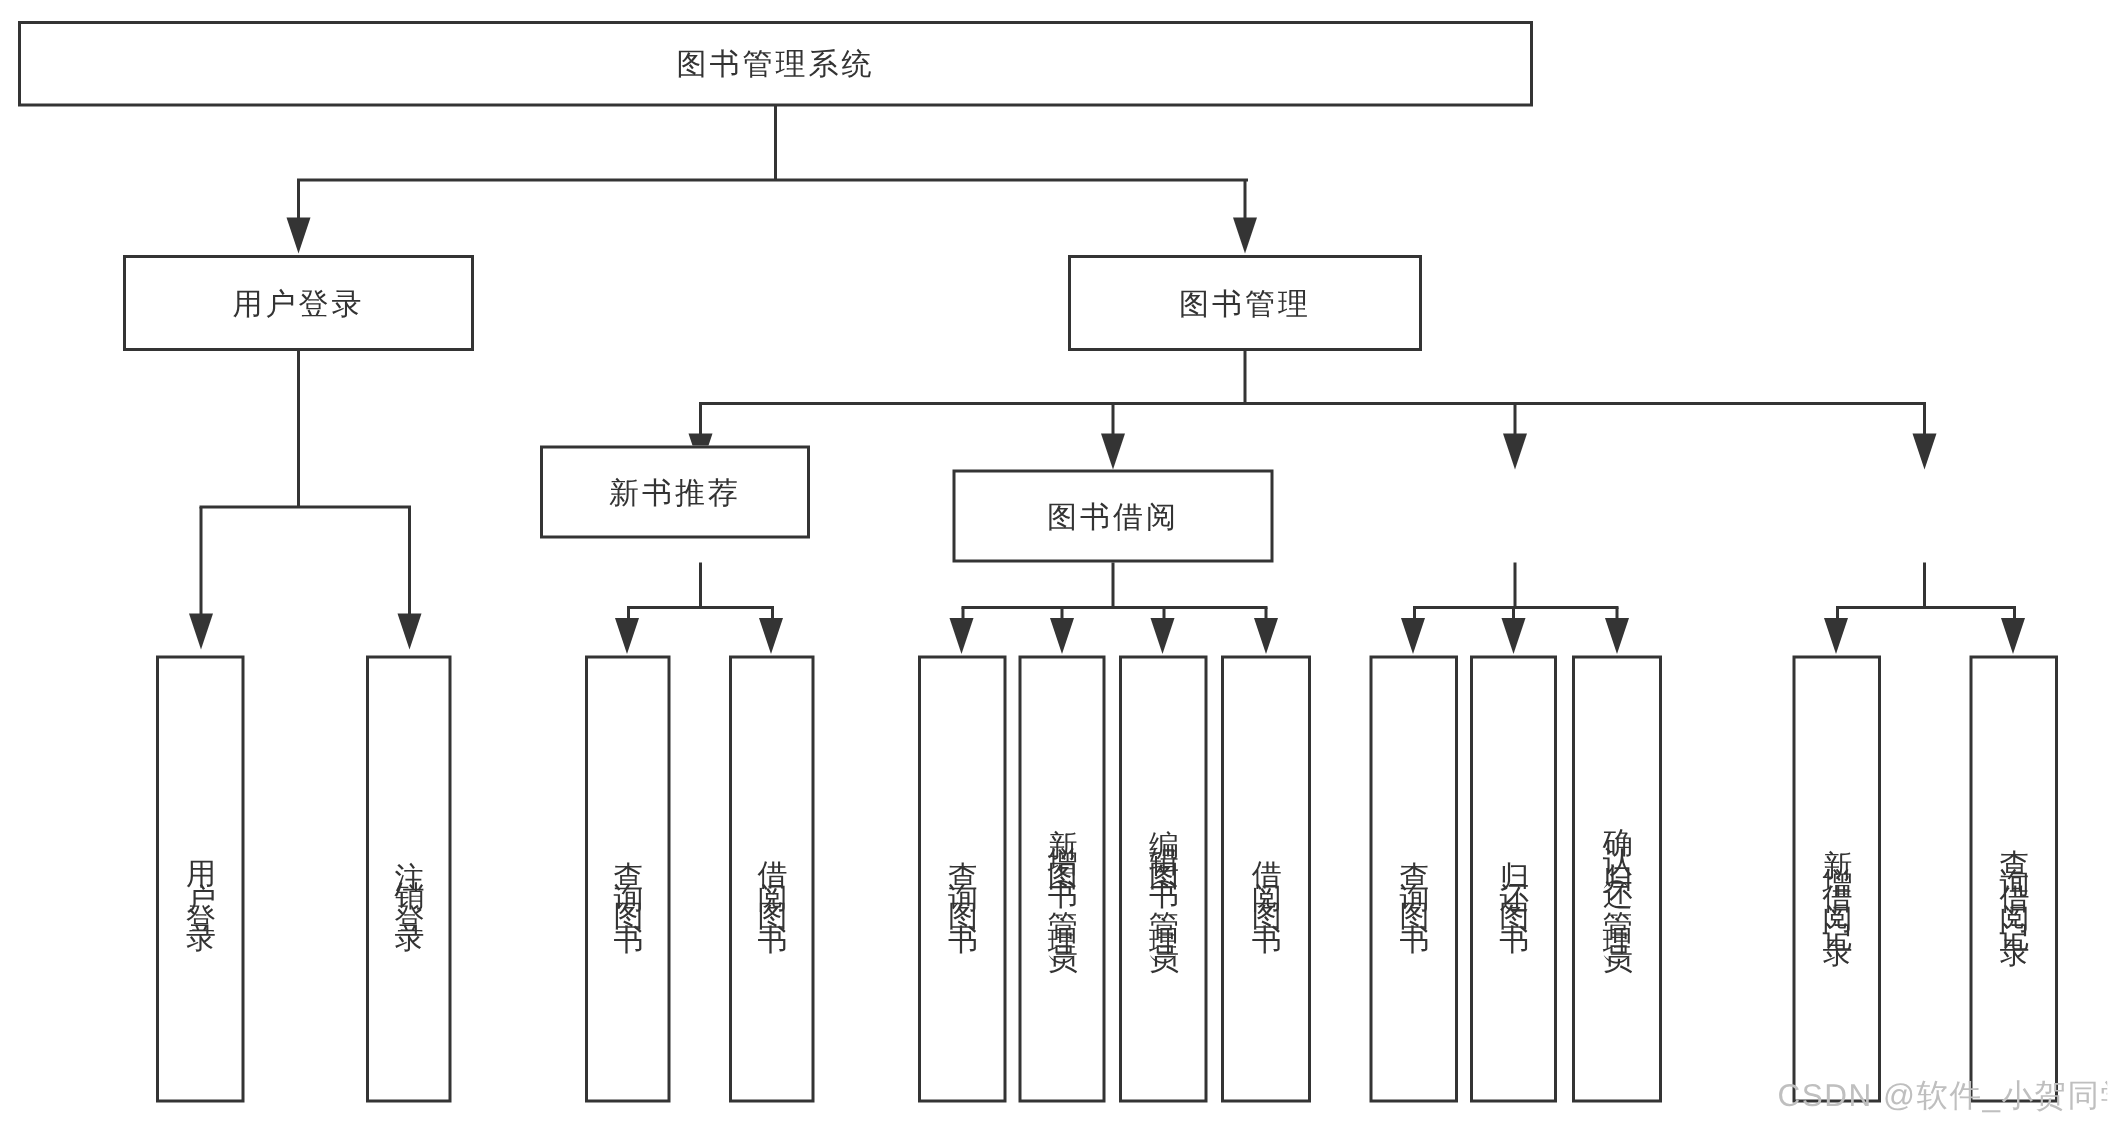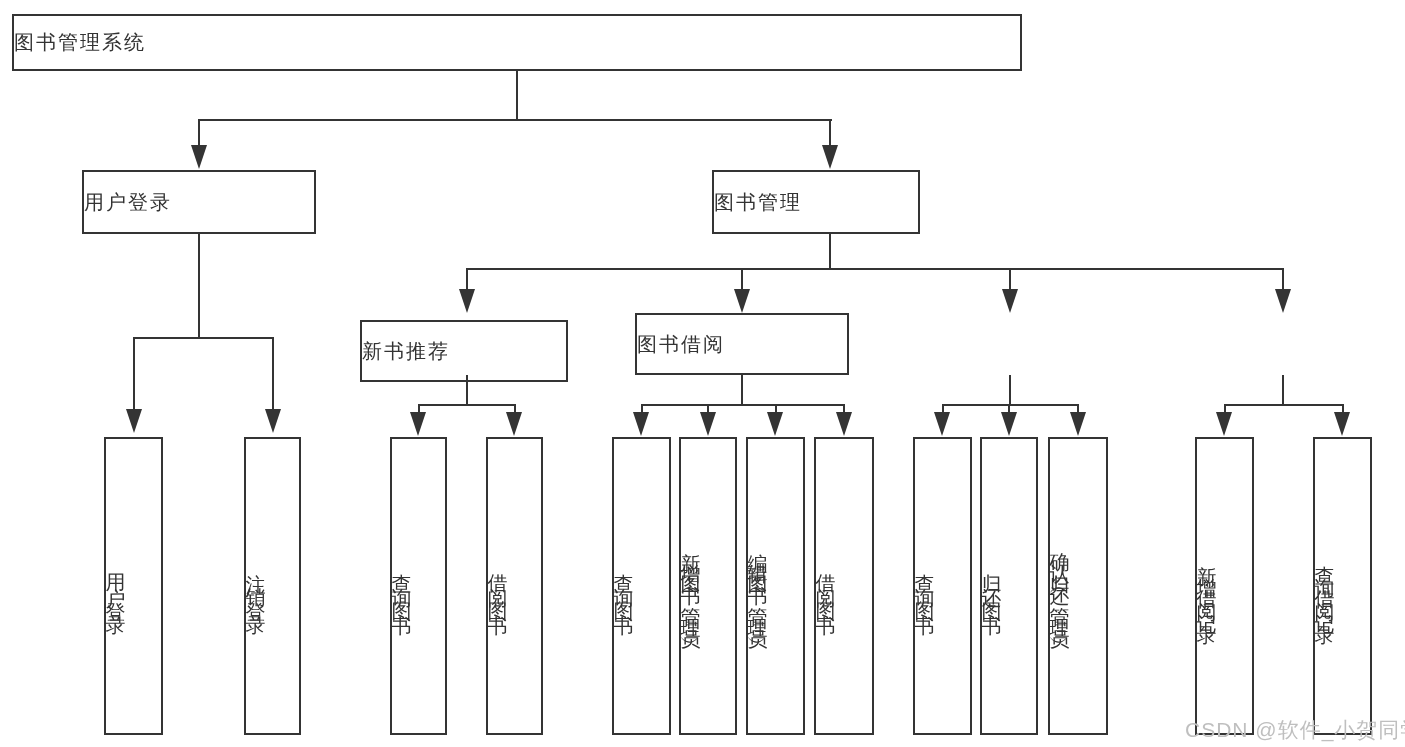--- a/index.html
+++ b/index.html
@@ -2,21 +2,21 @@
 <html><head>
 <meta charset="utf-8">
 <style>
   html,body{margin:0;padding:0;background:#ffffff;}
   .canvas{
     position:relative;width:1405px;height:747px;background:#ffffff;
     font-family:"Liberation Sans",sans-serif;color:#333333;overflow:hidden;
   }
   .box{
     position:absolute;border:2px solid #343434;background:#ffffff;
-    display:flex;align-items:center;box-sizing:border-box;
+    display:flex;align-items:center;justify-content:center;box-sizing:border-box;
   }
   .box.h span{font-size:20px;letter-spacing:2px;white-space:nowrap;}
   .box.v span{
     writing-mode:vertical-rl;text-orientation:mixed;
     font-size:20px;line-height:1;white-space:nowrap;
   }
   .ls-s span{letter-spacing:14px;}
   .ls-m span{letter-spacing:12px;}
   .ls-l span{letter-spacing:11px;}
   .ln{position:absolute;background:#343434;}
@@ -42,21 +42,21 @@
   <div class="ln" style="left:516px;top:70px;width:2px;height:50px"></div>
   <div class="ln" style="left:198px;top:119px;width:634px;height:2px"></div>
   <div class="ln" style="left:198px;top:120px;width:2px;height:27px"></div>
   <div class="ah" style="left:191px;top:145px"></div>
   <div class="ln" style="left:829px;top:120px;width:2px;height:27px"></div>
   <div class="ah" style="left:822px;top:145px"></div>
 
   <div class="box h" style="left:82px;top:170px;width:234px;height:64px">
     <span>用户登录</span>
   </div>
-  <div class="box h" style="left:712px;top:170px;width:208px;height:64px">
+  <div class="box h" style="left:712px;top:170px;width:236px;height:64px">
     <span>图书管理</span>
   </div>
 
   <div class="ln" style="left:198px;top:234px;width:2px;height:104px"></div>
   <div class="ln" style="left:133px;top:337px;width:141px;height:2px"></div>
   <div class="ln" style="left:133px;top:338px;width:2px;height:72px"></div>
   <div class="ah" style="left:126px;top:409px"></div>
   <div class="ln" style="left:272px;top:338px;width:2px;height:72px"></div>
   <div class="ah" style="left:265px;top:409px"></div>
 
@@ -64,21 +64,21 @@
   <div class="ln" style="left:466px;top:268px;width:818px;height:2px"></div>
   <div class="ln" style="left:466px;top:269px;width:2px;height:22px"></div>
   <div class="ah" style="left:459px;top:289px"></div>
   <div class="ln" style="left:741px;top:269px;width:2px;height:22px"></div>
   <div class="ah" style="left:734px;top:289px"></div>
   <div class="ln" style="left:1009px;top:269px;width:2px;height:22px"></div>
   <div class="ah" style="left:1002px;top:289px"></div>
   <div class="ln" style="left:1282px;top:269px;width:2px;height:22px"></div>
   <div class="ah" style="left:1275px;top:289px"></div>
 
-  <div class="box h" style="left:360px;top:320px;width:208px;height:62px">
+  <div class="box h" style="left:360px;top:297px;width:180px;height:62px">
     <span>新书推荐</span>
   </div>
   <div class="box h" style="left:635px;top:313px;width:214px;height:62px">
     <span>图书借阅</span>
   </div>
 
   <div class="ln" style="left:466px;top:375px;width:2px;height:31px"></div>
   <div class="ln" style="left:418px;top:404px;width:98px;height:2px"></div>
   <div class="ln" style="left:418px;top:405px;width:2px;height:9px"></div>
   <div class="ah" style="left:410px;top:412px"></div>

